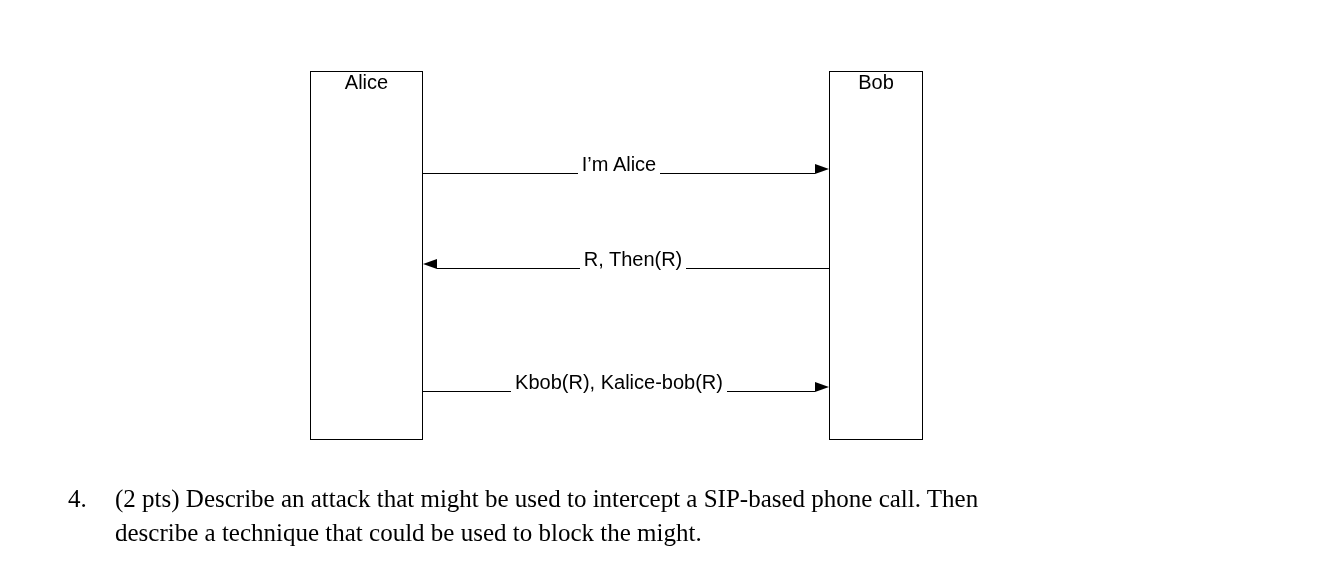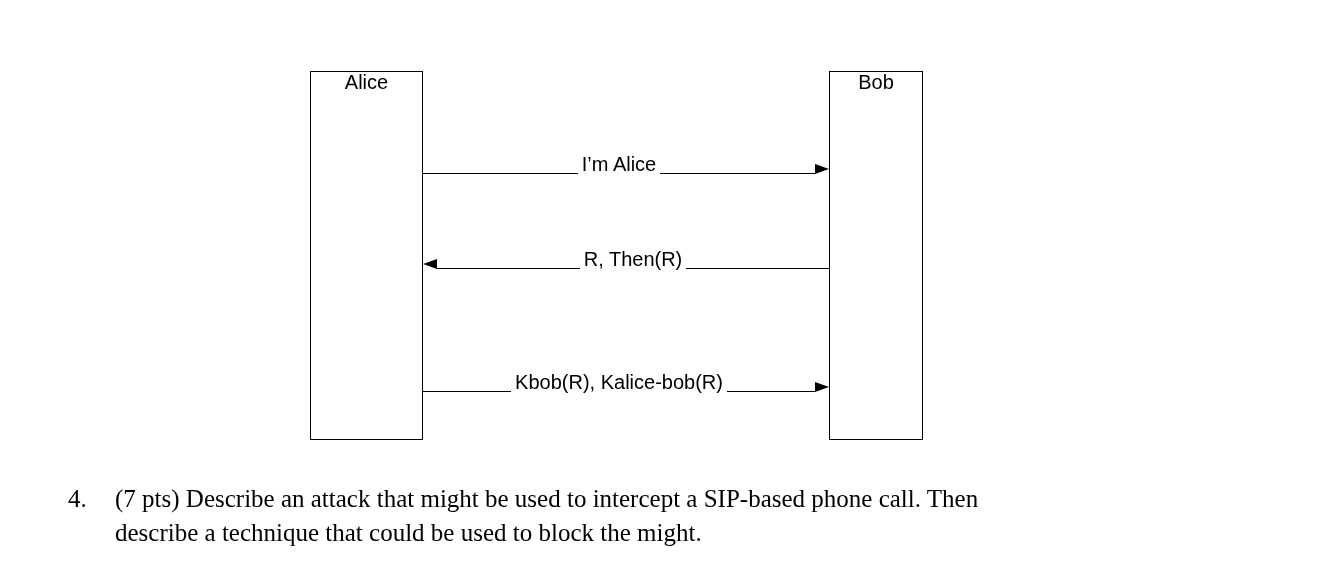--- a/index.html
+++ b/index.html
@@ -121,18 +121,18 @@
   <div class="message" id="msg-3">
     <span class="msg-line"></span>
     <span class="msg-label">Kbob(R), Kalice-bob(R)</span>
     <span class="msg-line"></span>
     <span class="arrowhead-right"></span>
   </div>
 
   <div class="question">
     <span class="q-number">4.</span>
     <span class="q-body">
-      <span class="q-line">(7 pts) Describe an attack that might be used to intercept a SIP-based phone call. Then</span>
+      <span class="q-line">(2 pts) Describe an attack that might be used to intercept a SIP-based phone call. Then</span>
       <span class="q-line">describe a technique that could be used to block the might.</span>
     </span>
   </div>
 
 </div>
 
 </body></html>

